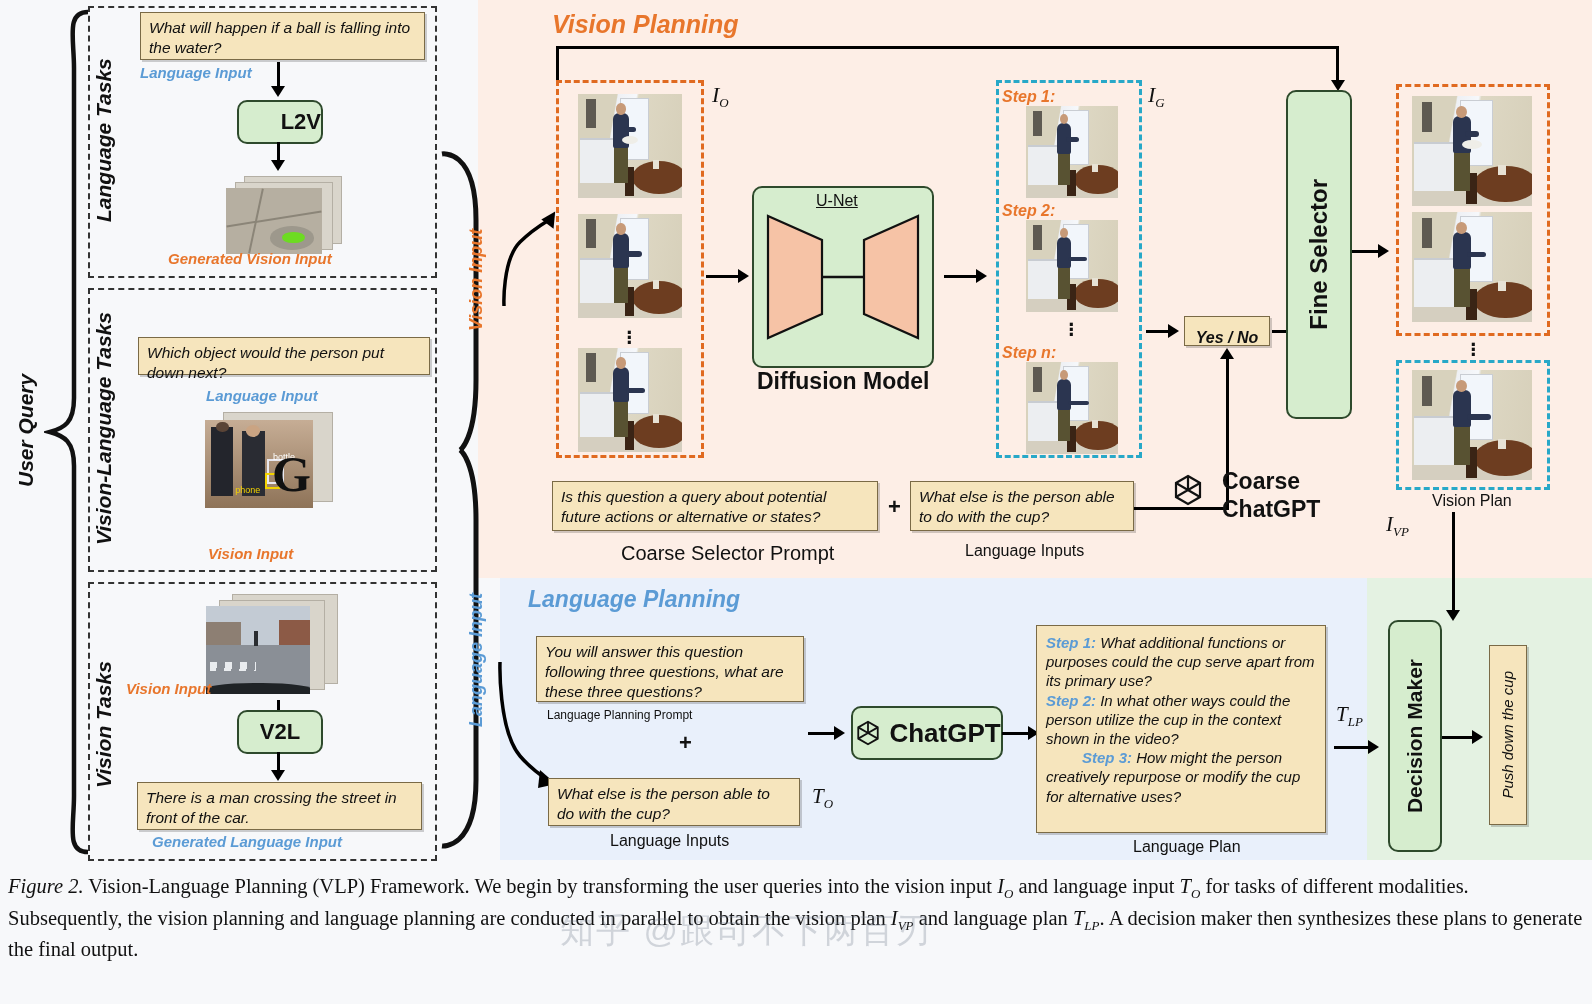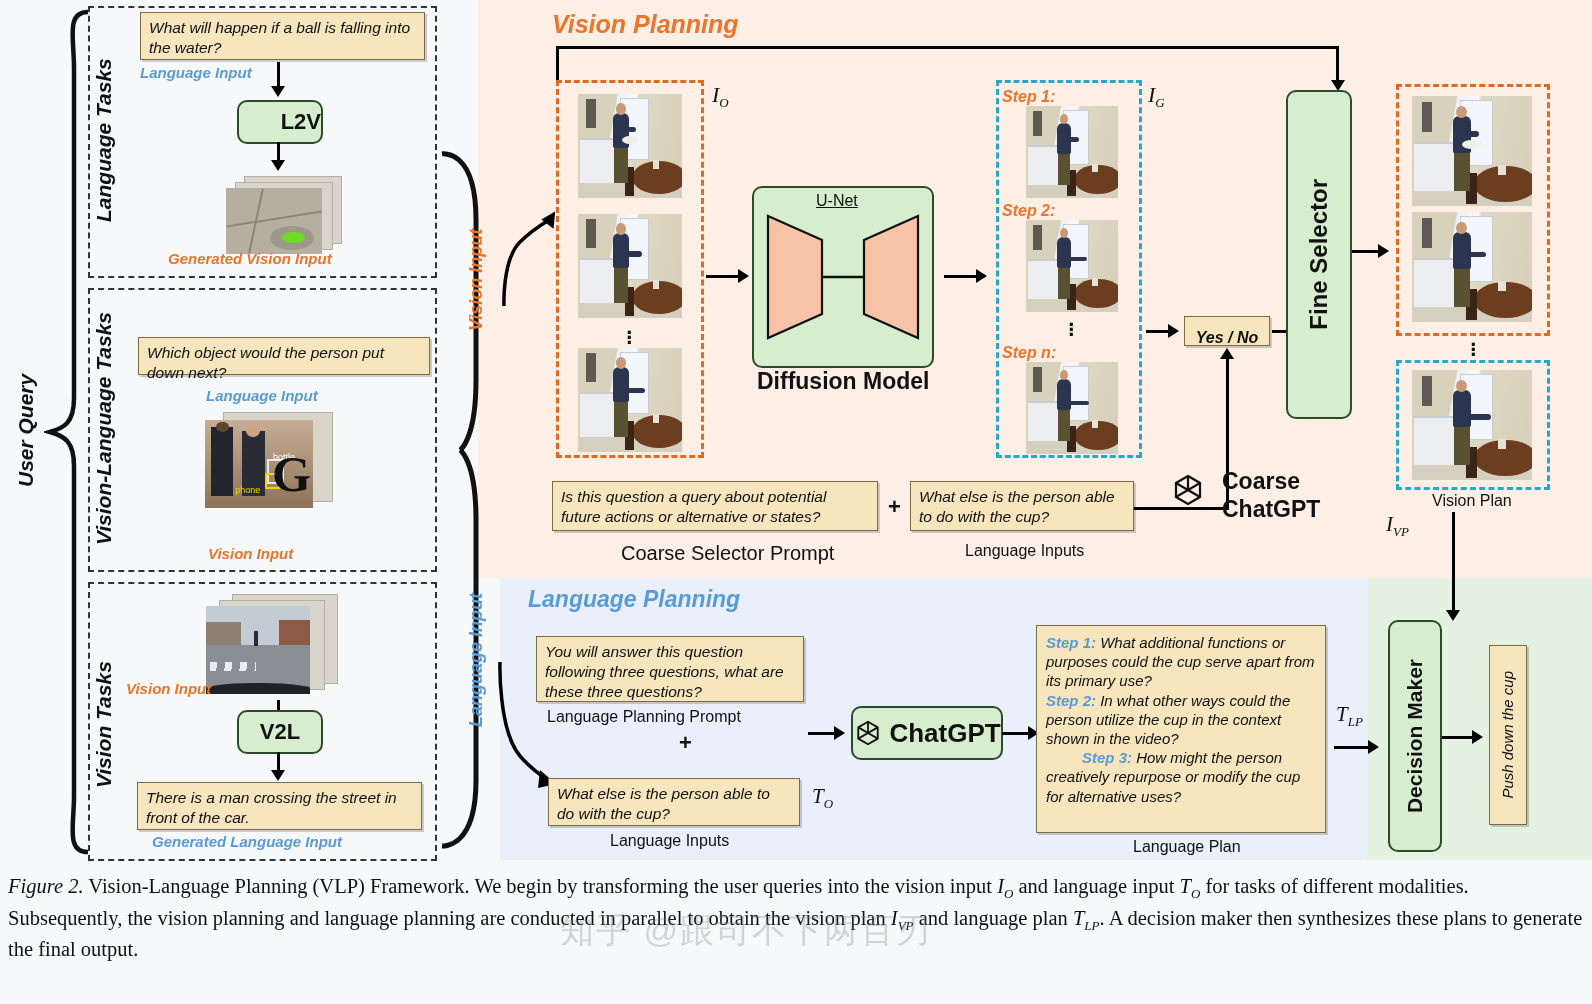--- a/index.html
+++ b/index.html
@@ -469,21 +469,21 @@
 
   <div class="mathlab" style="left:1386px;top:512px;font-size:21px;">
     <span>I</span><sub>VP</sub>
   </div>
   <div class="arrow-v" style="left:1452px;top:512px;height:100px;"></div>
   <div class="ahead d" style="left:1446px;top:610px;"></div>
 
   <div class="panel-title" id="language-planning-title">Language Planning</div>
 
   <div class="bubble" style="left:536px;top:636px;width:268px;height:66px;">You will answer this question following three questions, what are these three questions?</div>
-  <div class="cap" style="left:547px;top:708px;font-size:16px;">Language Planning Prompt</div>
+  <div class="cap" style="left:547px;top:708px;font-size:12px;">Language Planning Prompt</div>
   <div class="cap" style="left:679px;top:730px;font-size:22px;font-weight:bold;">+</div>
 
   <div class="bubble" style="left:548px;top:778px;width:252px;height:48px;">What else is the person able to do with the cup?</div>
   <div class="cap" style="left:610px;top:832px;font-size:16px;">Language Inputs</div>
   <div class="mathlab" style="left:812px;top:784px;font-size:21px;">
     <span>T</span><sub>O</sub>
   </div>
 
   <div class="arrow-h" style="left:808px;top:732px;width:28px;"></div>
   <div class="ahead r" style="left:834px;top:726px;"></div>

